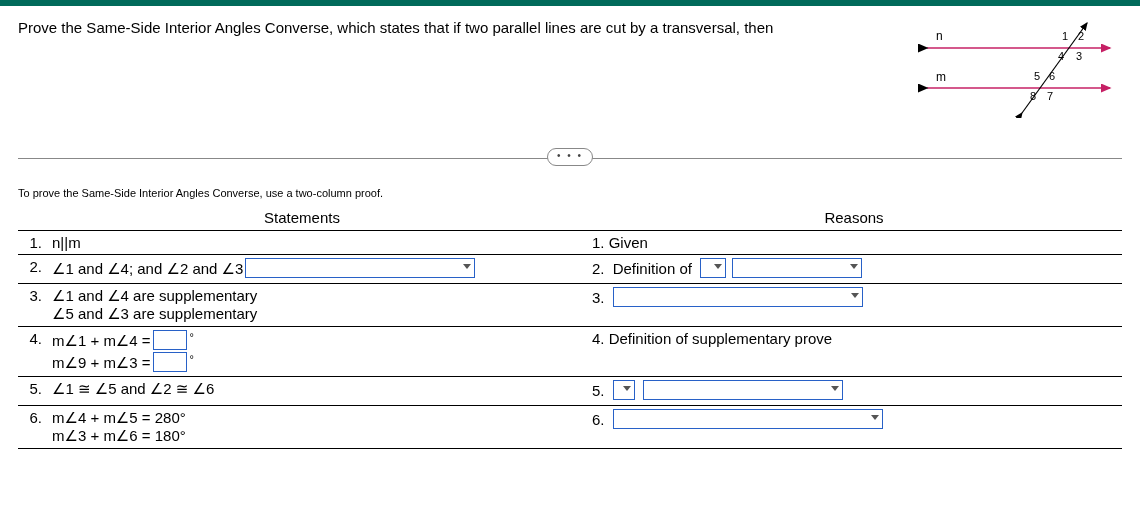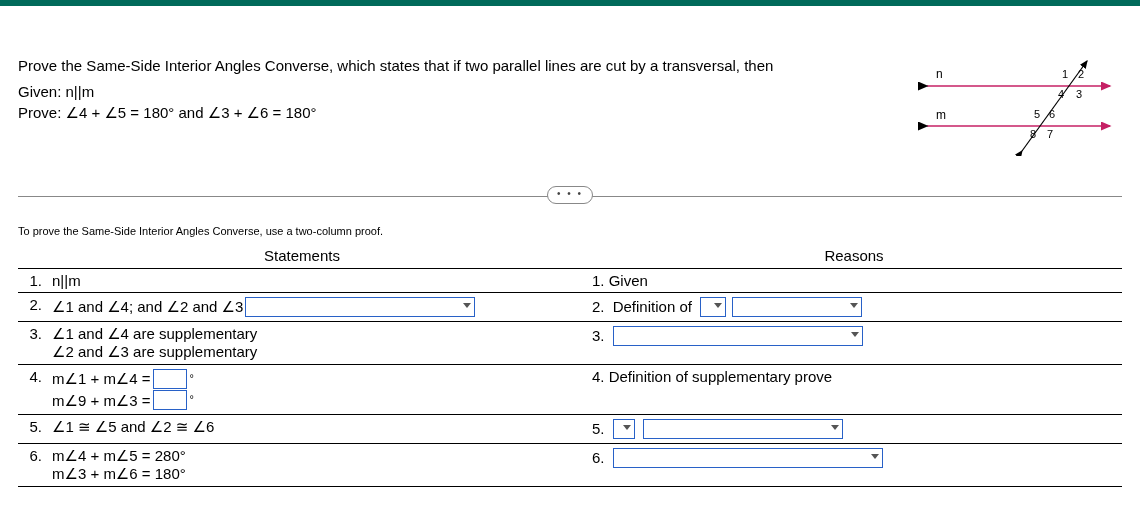--- a/index.html
+++ b/index.html
@@ -6,21 +6,21 @@
   body {
     margin: 0;
     font-family: Arial, Helvetica, sans-serif;
     background: #fff;
     color: #000;
     width: 1140px;
     height: 508px;
     overflow: hidden;
   }
   .topbar { height: 6px; background: #006a5a; }
-  .main { padding: 12px 18px 8px 18px; position: relative; margin-top: 38px; }
+  .main { padding: 12px 18px 8px 18px; position: relative; }
   .problem-row { display: flex; }
   .problem-text { flex: 1; font-size: 15px; line-height: 1.35; }
   .problem-text p { margin: 0 0 6px 0; }
   .diagram { width: 210px; height: 100px; position: relative; margin-left: 8px; }
   .diagram svg { position: absolute; top: 0; left: 0; }
   .divider-wrap { position: relative; margin: 40px 0 28px 0; }
   .hr { border: none; border-top: 1px solid #888; margin: 0; }
   .more-pill {
     position: absolute; left: 50%; top: -10px; transform: translateX(-50%);
     background: #fff; border: 1px solid #888; border-radius: 10px;
@@ -36,21 +36,21 @@
     font-weight: normal; padding: 4px 0;
     border-bottom: 1px solid #000;
   }
   table.proof td {
     border-bottom: 1px solid #000; border-top: 1px solid #000;
     padding: 3px 6px; vertical-align: top;
   }
   table.proof td.numcol { width: 28px; text-align: right; vertical-align: top; padding-right: 4px; }
   table.proof td.stcol { width: 540px; }
   table.proof td.rcol   { }
-  .row-line { line-height: 1.45; display: flex; align-items: center; flex-wrap: wrap; gap: 2px; }
+  .row-line { line-height: 1.45; display: flex; flex-wrap: wrap; gap: 2px; }
   .angle { font-family: Arial, sans-serif; }
   .blank {
     display: inline-block; border: 1px solid #2861c7; background: #fff;
     height: 20px; vertical-align: middle; font-size: 12px; color: #777;
     padding: 1px 4px; line-height: 16px;
   }
   .blank.wide1 { width: 230px; }
   .blank.dd { padding-right: 16px; position: relative; }
   .blank.sm { width: 34px; }
   .blank.med { width: 250px; }
@@ -65,22 +65,20 @@
 </head>
 <body>
 
 <div class="topbar"></div>
 <div class="main">
 
   <div class="problem-row">
     <div class="problem-text">
       <p><span>Prove the Same-Side Interior Angles Converse, which states that if two parallel lines are cut by a transversal, then</span><br>
          </p>
-      <p><span>Given: n||m</span><br>
-         <span>Prove: </span><span class="angle">∠4 + ∠5 = 180° and ∠3 + ∠6 = 180°</span></p>
     </div>
     <div class="diagram">
       <svg width="210" height="100" viewBox="0 0 210 100">
         <defs>
           <marker id="ah" markerWidth="8" markerHeight="8" refX="6" refY="3" orient="auto">
             <path d="M0,0 L7,3 L0,6 Z" fill="#c62065"></path>
           </marker>
           <marker id="ahb" markerWidth="8" markerHeight="8" refX="6" refY="3" orient="auto">
             <path d="M0,0 L7,3 L0,6 Z" fill="#000"></path>
           </marker>
@@ -142,21 +140,21 @@
             <span class="blank dd" style="width:130px;margin-left:4px">
                 <span class="dd-car"></span>
               </span>
           </div>
         </td>
       </tr>
       <tr>
         <td class="numcol">3.</td>
         <td class="stcol">
           <div class="angle">∠1 and ∠4 are supplementary</div>
-          <div class="angle">∠2 and ∠3 are supplementary</div>
+          <div class="angle">∠5 and ∠3 are supplementary</div>
         </td>
         <td class="rcol">
           <div class="row-line">
             <span>3.</span>&nbsp;
             <span class="blank med dd">
                 <span class="dd-car"></span>
               </span>
           </div>
         </td>
       </tr>

